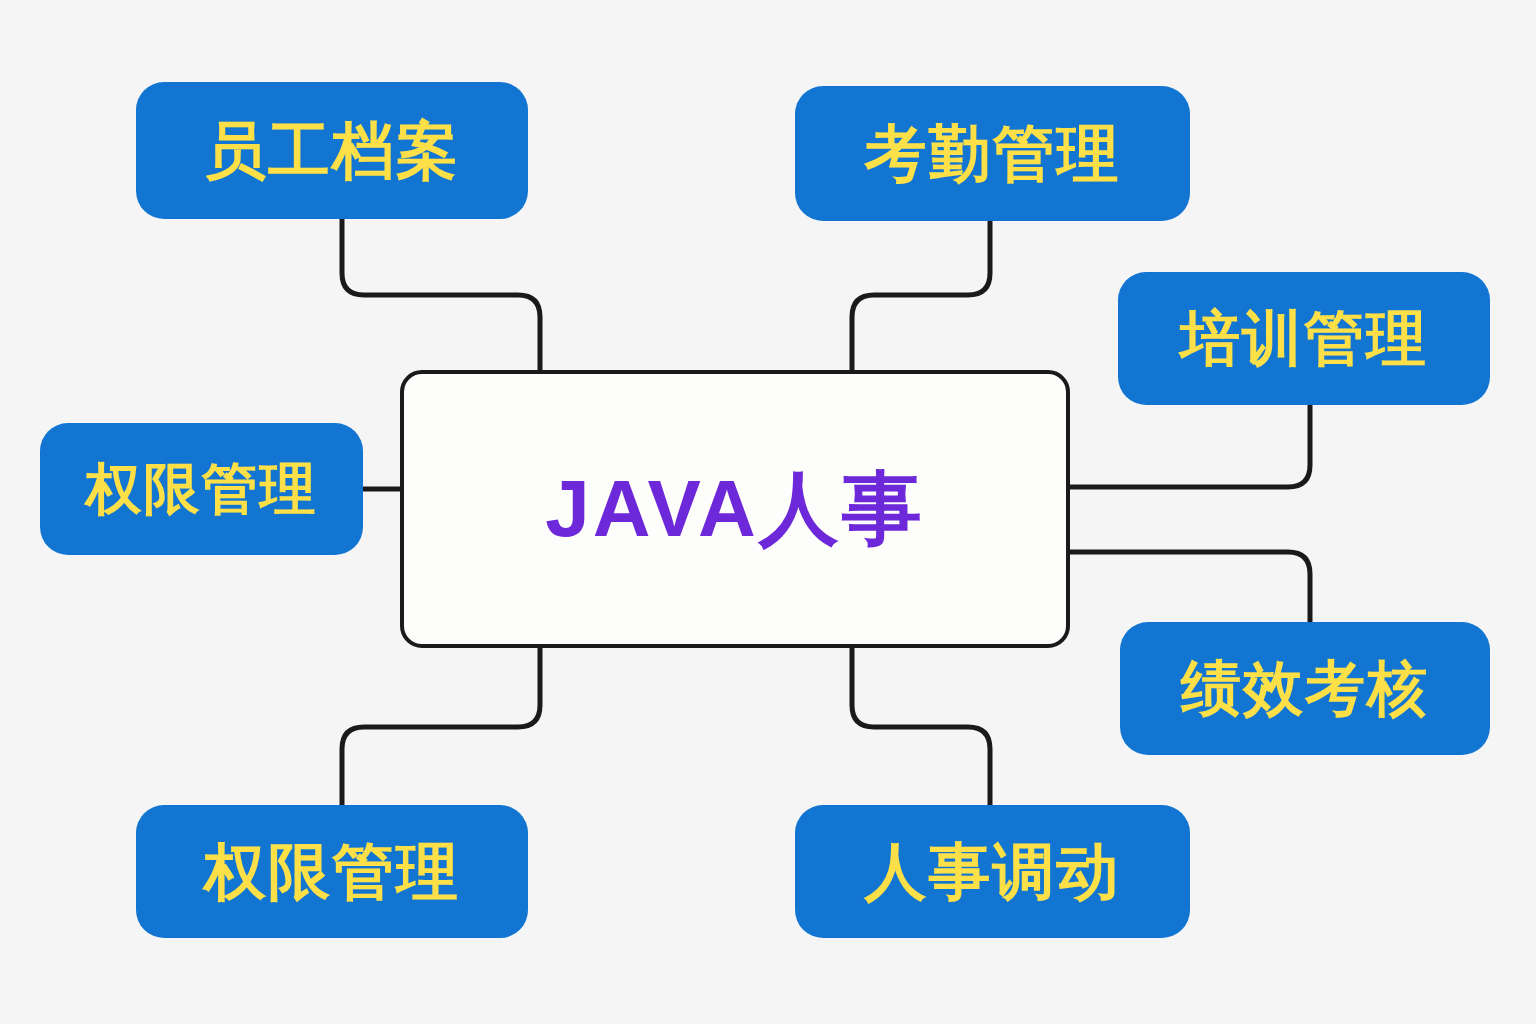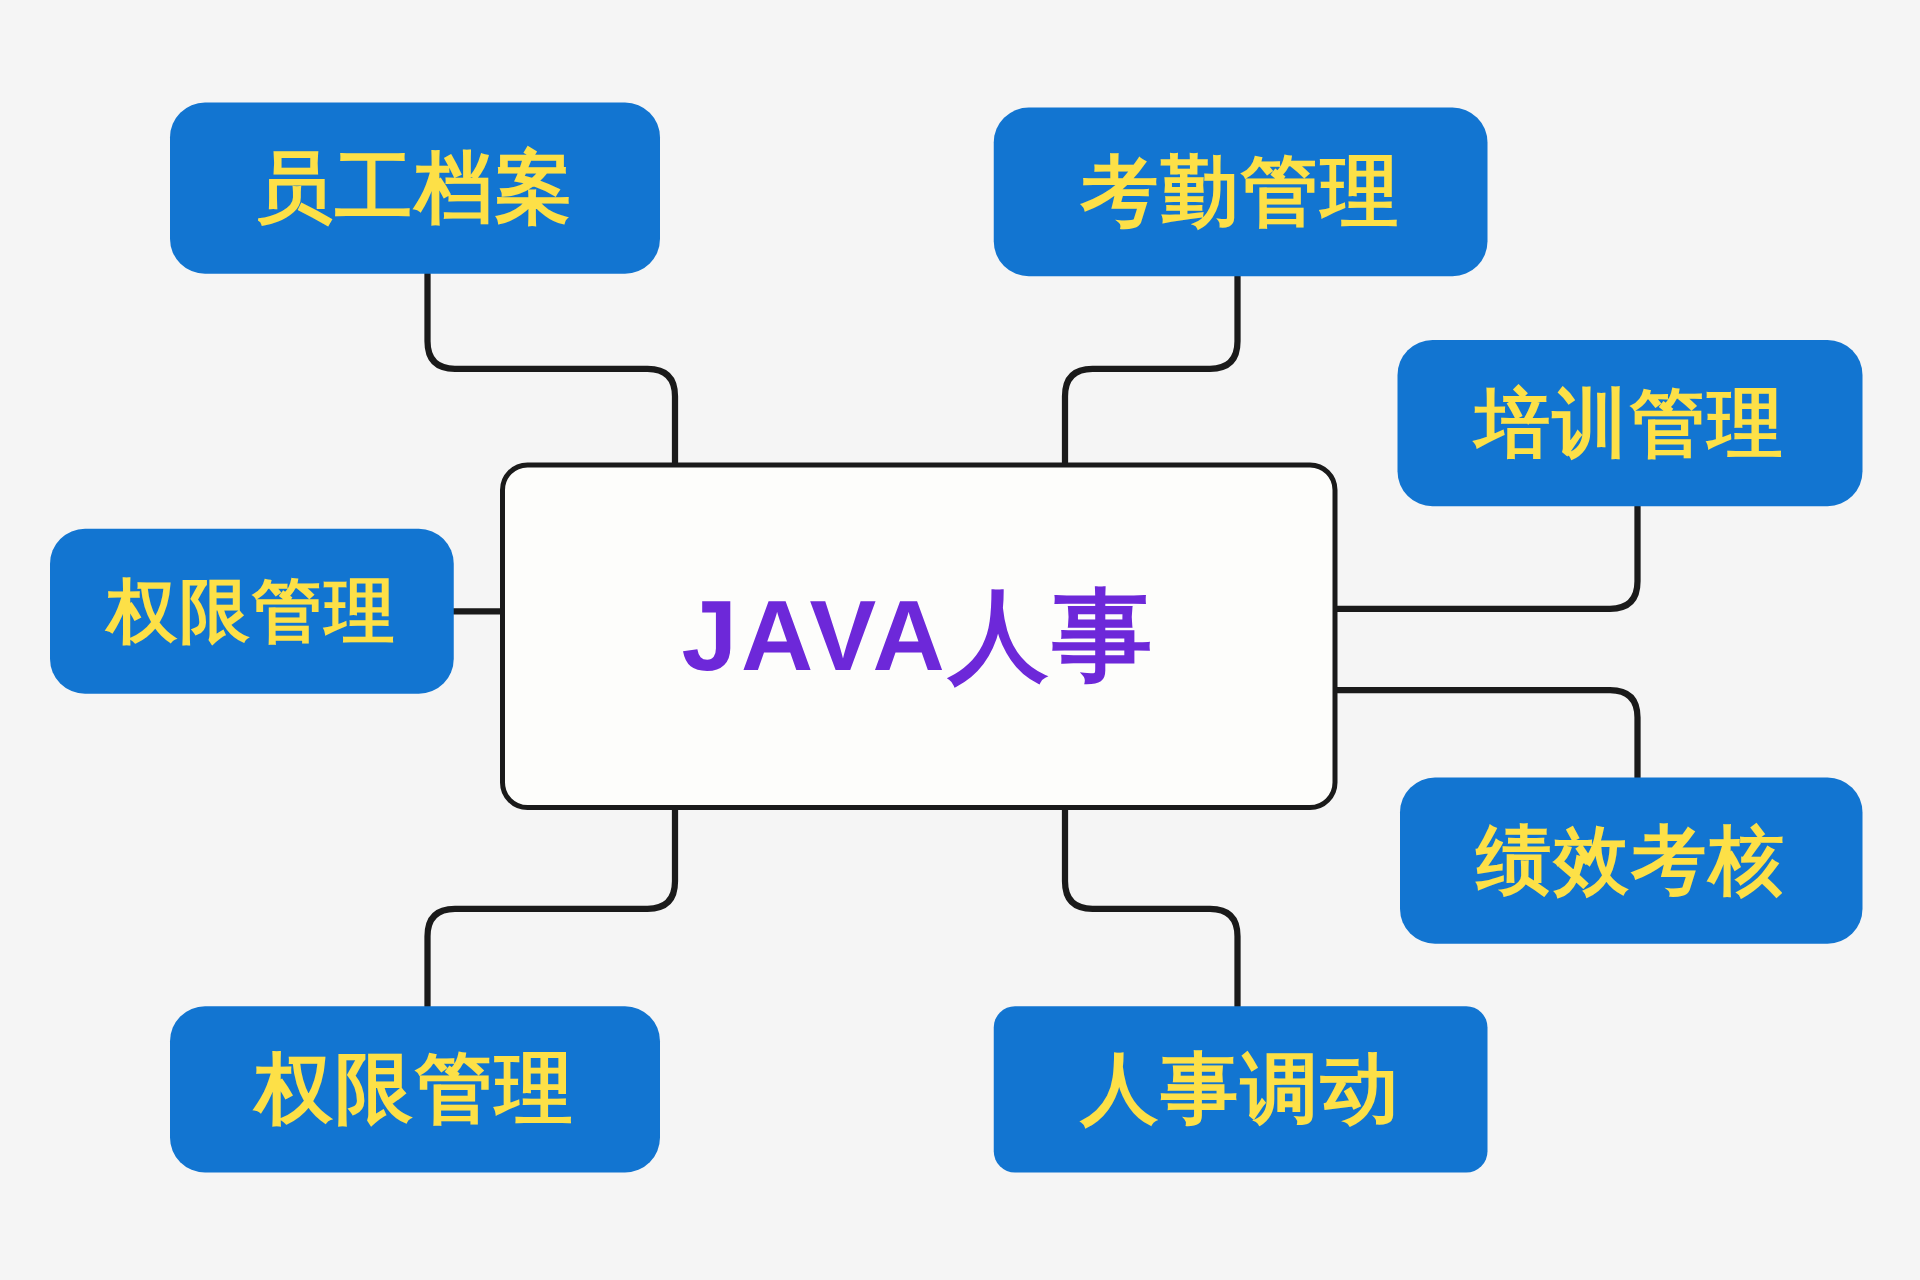--- a/index.html
+++ b/index.html
@@ -46,21 +46,21 @@
     line-height: 1;
   }
 
   
   #node-employee-file { left: 136px; top: 82px;  width: 392px; height: 137px; font-size: 62px; }
   #node-attendance    { left: 795px; top: 86px;  width: 395px; height: 135px; font-size: 62px; align-items: center; }
   #node-training      { left: 1118px; top: 272px; width: 372px; height: 133px; font-size: 60px; }
   #node-permission    { left: 40px;  top: 423px; width: 323px; height: 132px; font-size: 56px; }
   #node-performance   { left: 1120px; top: 622px; width: 370px; height: 133px; font-size: 60px; }
   #node-recruitment   { left: 136px; top: 805px; width: 392px; height: 133px; font-size: 62px; }
-  #node-transfer      { left: 795px; top: 805px; width: 395px; height: 133px; font-size: 62px; border-radius: 17px; }
+  #node-transfer      { left: 795px; top: 805px; width: 395px; height: 133px; font-size: 62px; }
 
   
   #node-central {
     position: absolute;
     left: 400px;
     top: 370px;
     width: 670px;
     height: 278px;
     box-sizing: border-box;
     background: #fdfdfb;

